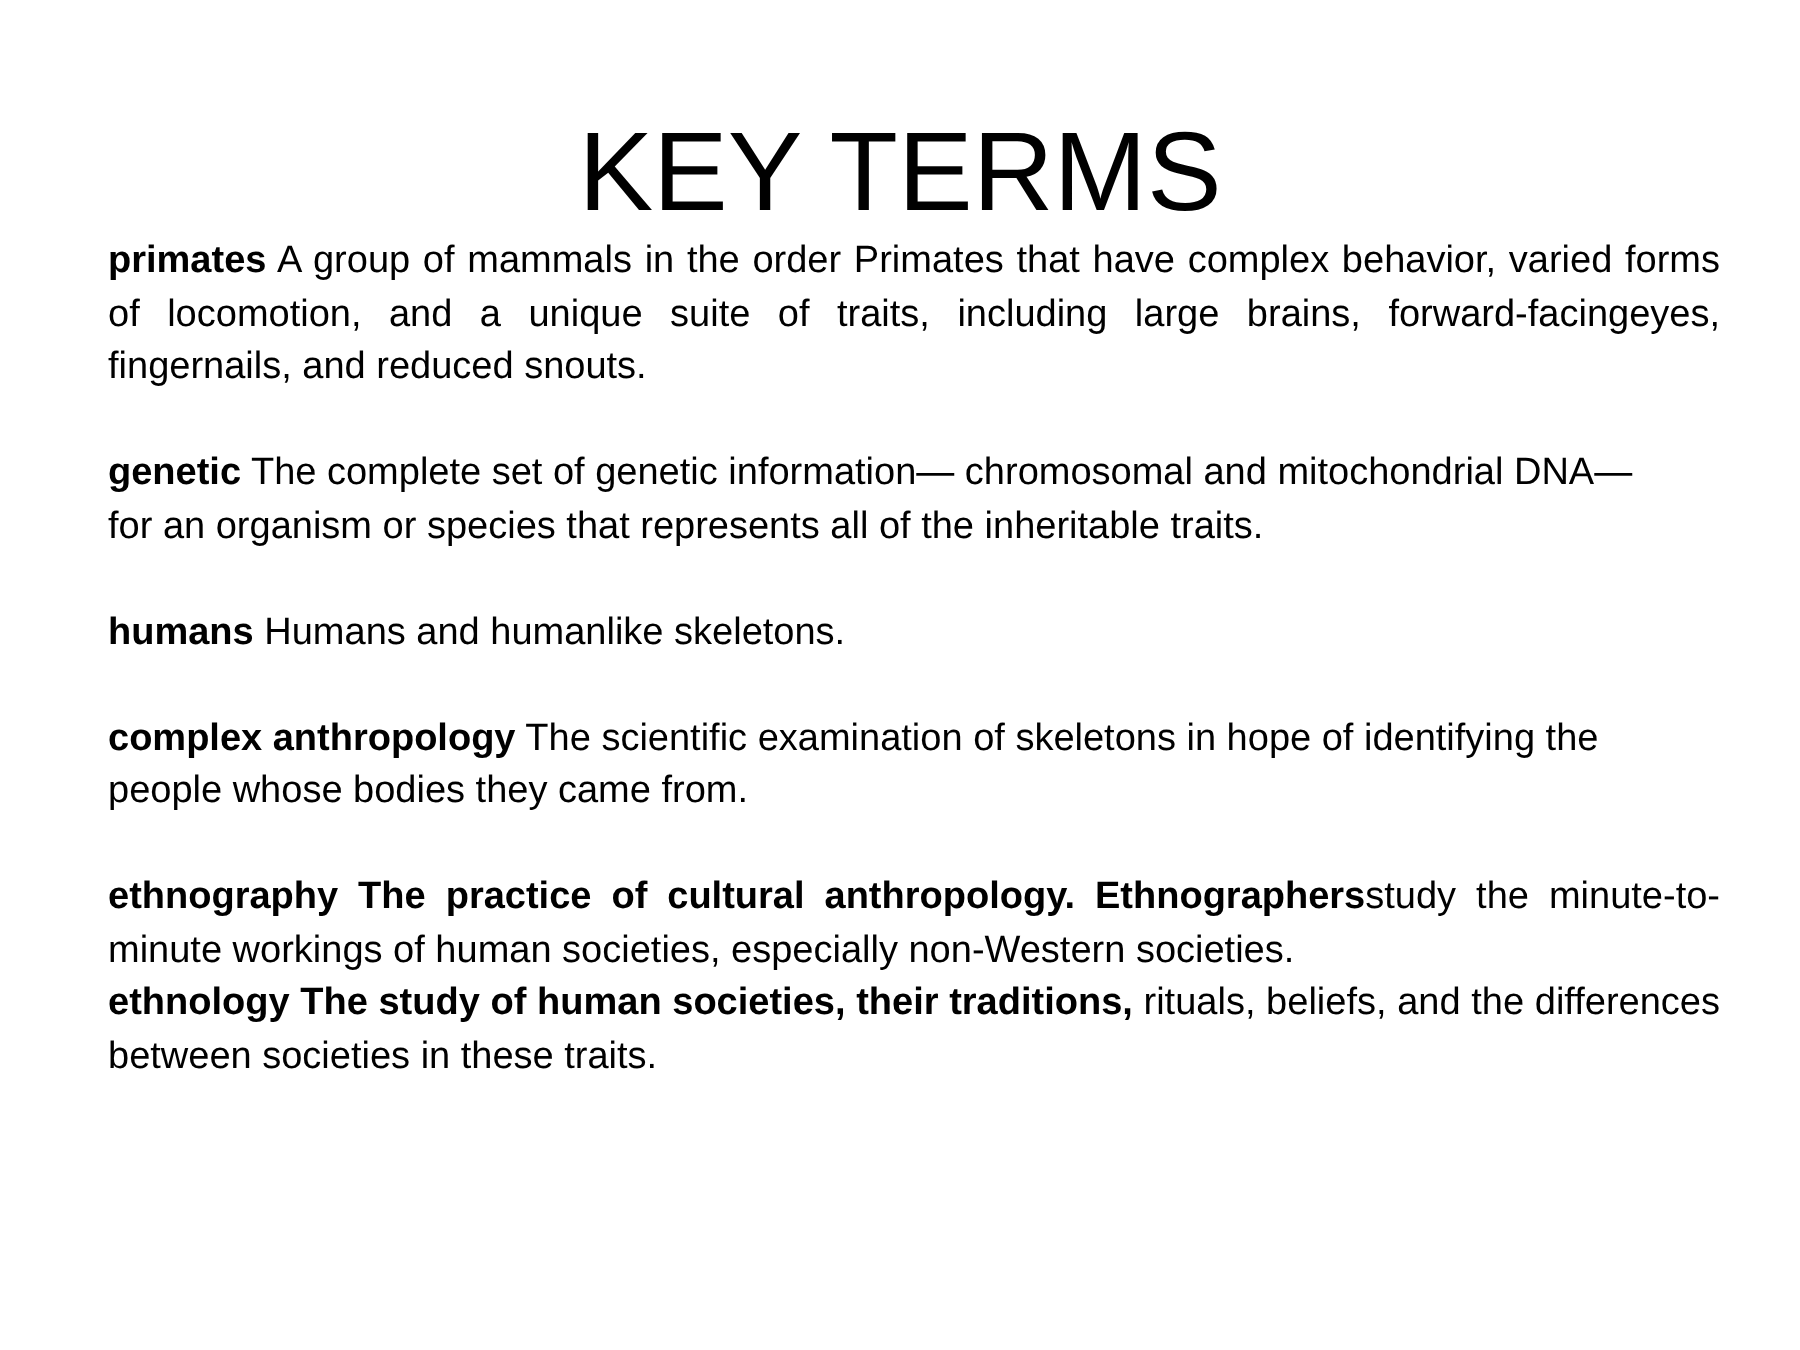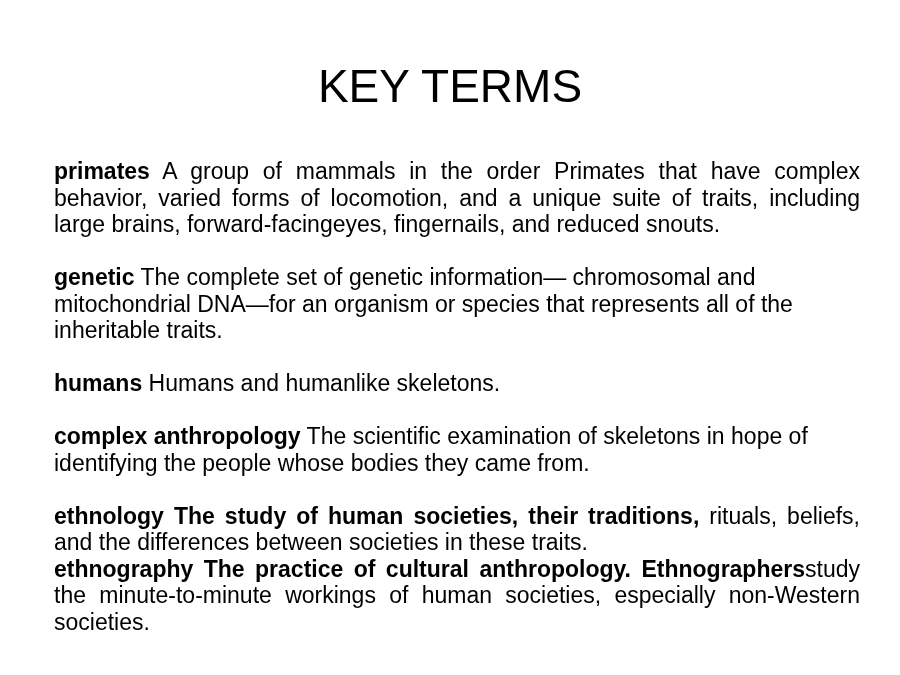--- a/index.html
+++ b/index.html
@@ -14,34 +14,33 @@
       overflow: hidden;
       color: #000000;
       font-family: "Liberation Sans", "DejaVu Sans", sans-serif;
     }
     .slide-title {
       position: absolute;
       left: 0;
       top: 56px;
       width: 900px;
       text-align: center;
-      font-size: 46px;
+      font-size: 56px;
       font-weight: normal;
       letter-spacing: 0px;
       line-height: 60px;
       margin: 0;
     }
     .content {
       position: absolute;
       left: 54px;
       top: 118px;
       width: 806px;
-      font-size: 23px;
+      font-size: 19px;
       line-height: 26.5px;
-      margin-top: 40px;
     }
     .term {
       margin: 0;
       text-align: justify;
     }
     .term.gap {
       margin-bottom: 26.5px;
     }
     .term.left {
       text-align: left;
@@ -68,20 +67,20 @@
   <p class="term gap left">
     <span class="bold">humans</span><span class="bold"></span><span> Humans and humanlike skeletons.</span>
   </p>
 
 
   <p class="term gap left" style="width: 770px;">
     <span class="bold">complex anthropology</span><span class="bold"></span><span> The scientific examination of skeletons in hope of identifying the people whose bodies they came from.</span>
   </p>
 
   <p class="term">
-    <span class="bold">ethnology</span><span class="bold"> The study of human societies, their traditions,</span><span> rituals, beliefs, and the differences between societies in these traits.</span>
+    <span class="bold">ethnography</span><span class="bold"> The practice of cultural anthropology. Ethnographers</span><span>study the minute-to-minute workings of human societies, especially non-Western societies.</span>
   </p>
 
   <p class="term">
-    <span class="bold">ethnography</span><span class="bold"> The practice of cultural anthropology. Ethnographers</span><span>study the minute-to-minute workings of human societies, especially non-Western societies.</span>
+    <span class="bold">ethnology</span><span class="bold"> The study of human societies, their traditions,</span><span> rituals, beliefs, and the differences between societies in these traits.</span>
   </p>
 
 </div>
 
 </body></html>

